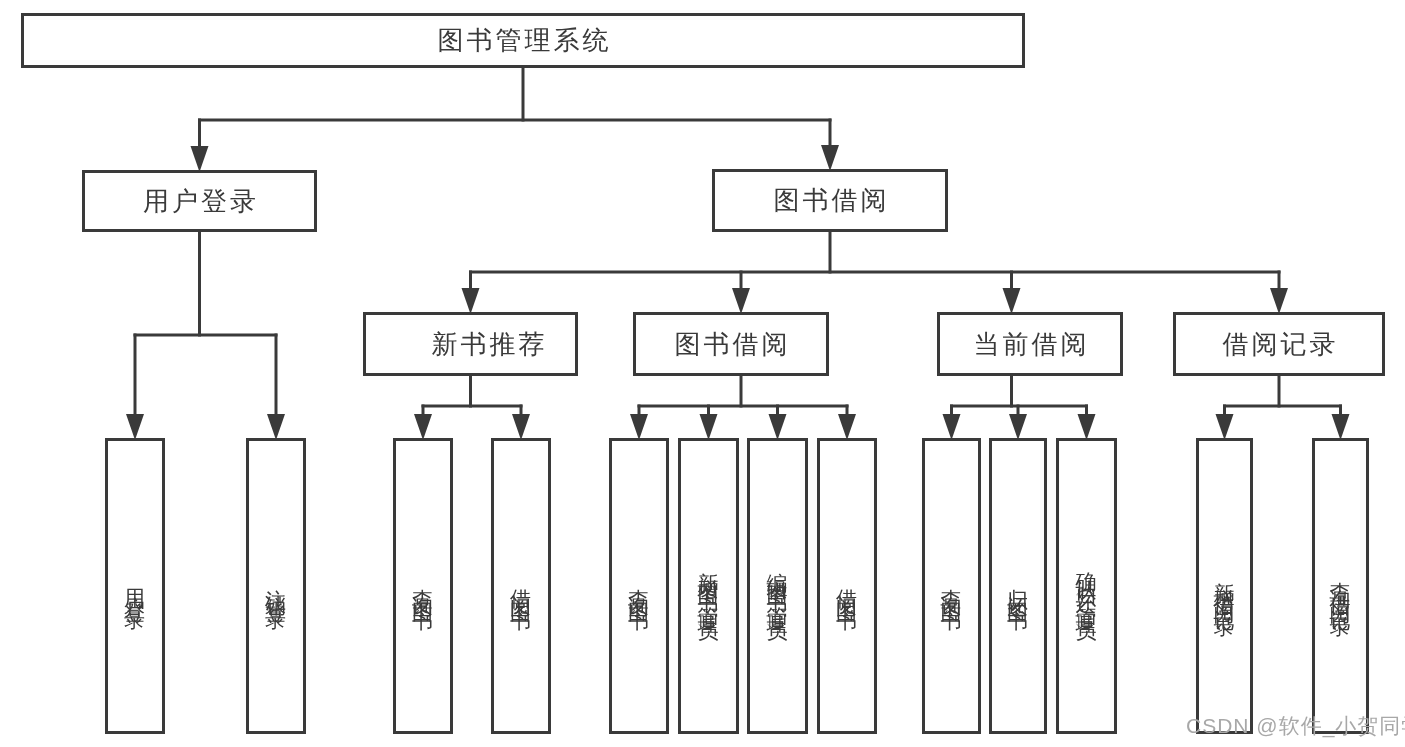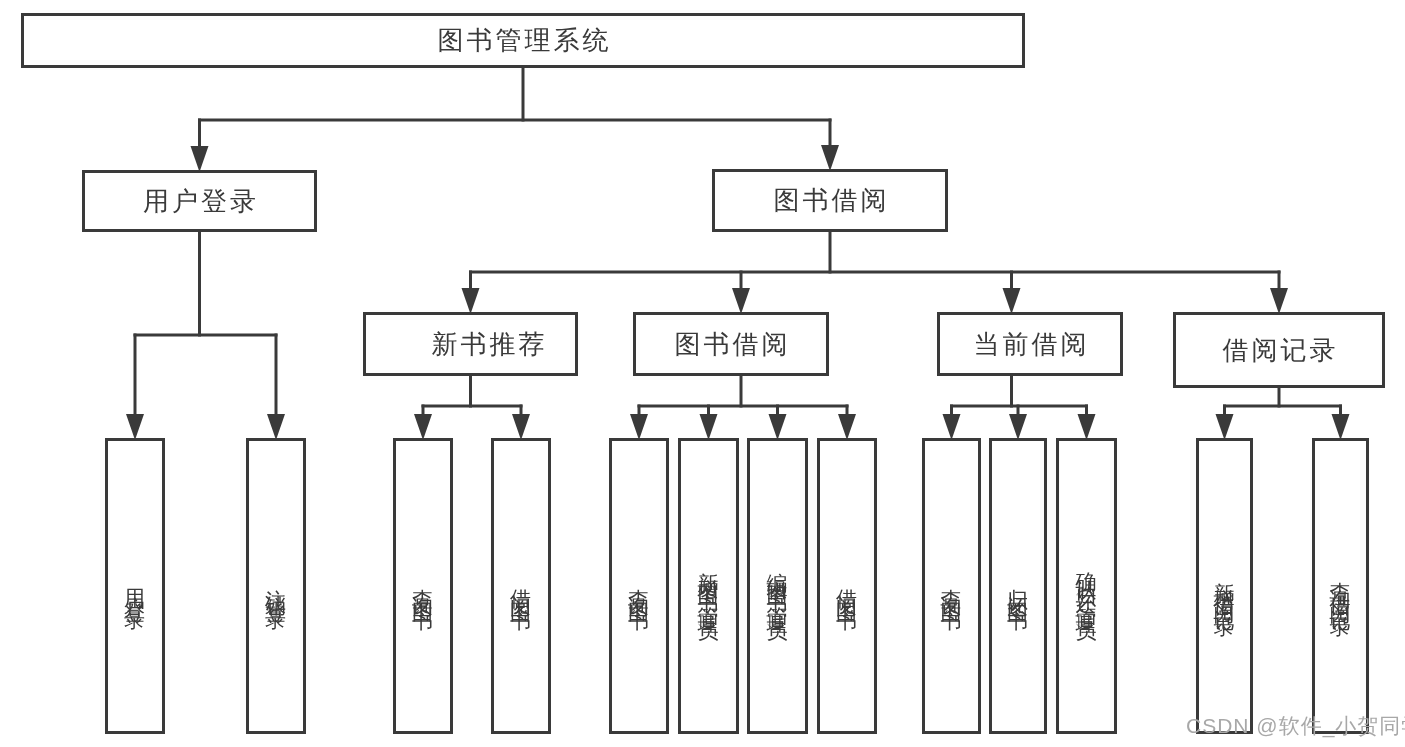--- a/index.html
+++ b/index.html
@@ -128,21 +128,21 @@
       </div>
       <div class="node h" style="left: 363px; top: 312px; width: 215px; height: 64px; padding-left: 35px;">
         <span class="label">新书推荐</span>
       </div>
       <div class="node h" style="left: 633px; top: 312px; width: 196px; height: 64px;">
         <span class="label">图书借阅</span>
       </div>
       <div class="node h" style="left: 902px; top: 312px; width: 186px; height: 64px; margin-left: 35px;">
         <span class="label">当前借阅</span>
       </div>
-      <div class="node h" style="left: 1173px; top: 312px; width: 212px; height: 76px;">
+      <div class="node h" style="left: 1173px; top: 312px; width: 212px; height: 64px;">
         <span class="label">借阅记录</span>
       </div>
       <div class="node v" style="left: 393px; top: 438px; width: 60px; height: 296px;">
         <span class="label">查询图书</span>
       </div>
       <div class="node v" style="left: 491px; top: 438px; width: 60px; height: 296px;">
         <span class="label">借阅图书</span>
       </div>
       <div class="node v" style="left: 609px; top: 438px; width: 60px; height: 296px;">
         <span class="label">查询图书</span>

